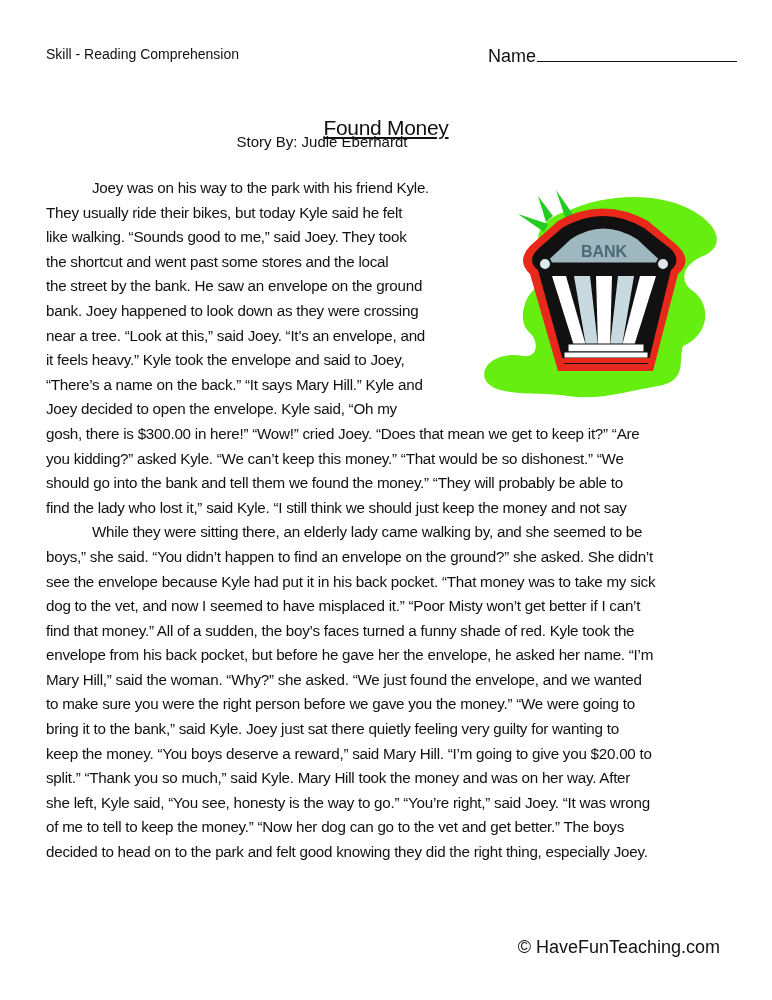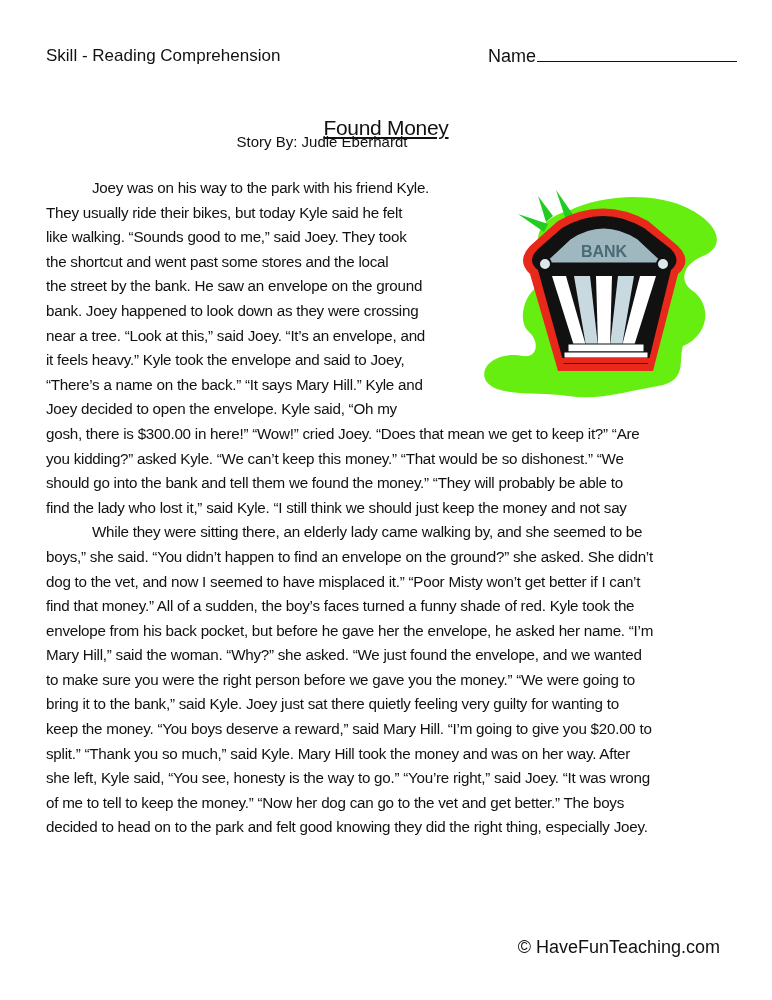--- a/index.html
+++ b/index.html
@@ -1,18 +1,18 @@
 <!DOCTYPE html>
 <html><head>
   <meta charset="utf-8">
   <style>
     html, body { margin: 0; padding: 0; background: #ffffff; }
     body { width: 772px; height: 1000px; position: relative; overflow: hidden;
            font-family: "Liberation Sans", "DejaVu Sans", sans-serif; color: #111; }
-    .header-left { position: absolute; left: 46px; top: 46px; font-size: 17px; }
+    .header-left { position: absolute; left: 46px; top: 46px; font-size: 14px; }
     .header-right { position: absolute; left: 488px; top: 46px; font-size: 18px; }
     .name-line { display: inline-block; width: 200px; border-bottom: 1px solid #111; height: 12px; vertical-align: baseline; margin-left: 1px; }
     .title { position: absolute; left: 0; width: 772px; top: 116px; text-align: center;
              font-size: 21px; font-weight: normal; text-decoration: underline; letter-spacing: -0.3px; }
     .byline { position: absolute; left: 0; width: 644px; top: 133px; text-align: center; font-size: 15px; }
     .story { position: absolute; left: 46px; top: 176px; width: 680px; font-size: 15.2px; line-height: 24.6px; letter-spacing: -0.25px; }
     .line { white-space: nowrap; height: 24.6px; }
     .indent { padding-left: 46px; }
     .bank-img { position: absolute; left: 478px; top: 186px; width: 250px; height: 222px; }
     .footer { position: absolute; right: 52px; top: 937px; font-size: 18px; }
@@ -72,20 +72,21 @@
       <div class="line">“There’s a name on the back.” “It says Mary Hill.” Kyle and</div>
       <div class="line">Joey decided to open the envelope. Kyle said, “Oh my</div>
       <div class="line">gosh, there is $300.00 in here!” “Wow!” cried Joey. “Does that mean we get to keep it?” “Are</div>
       <div class="line">you kidding?” asked Kyle. “We can’t keep this money.” “That would be so dishonest.” “We</div>
       <div class="line">should go into the bank and tell them we found the money.” “They will probably be able to</div>
       <div class="line">find the lady who lost it,” said Kyle. “I still think we should just keep the money and not say</div>
     </div>
     <div>
       <div class="line indent">While they were sitting there, an elderly lady came walking by, and she seemed to be</div>
       <div class="line">boys,” she said. “You didn’t happen to find an envelope on the ground?” she asked. She didn’t</div>
+      <div class="line">see the envelope because Kyle had put it in his back pocket. “That money was to take my sick</div>
       <div class="line">dog to the vet, and now I seemed to have misplaced it.” “Poor Misty won’t get better if I can’t</div>
       <div class="line">find that money.” All of a sudden, the boy’s faces turned a funny shade of red. Kyle took the</div>
       <div class="line">envelope from his back pocket, but before he gave her the envelope, he asked her name. “I’m</div>
       <div class="line">Mary Hill,” said the woman. “Why?” she asked. “We just found the envelope, and we wanted</div>
       <div class="line">to make sure you were the right person before we gave you the money.” “We were going to</div>
       <div class="line">bring it to the bank,” said Kyle. Joey just sat there quietly feeling very guilty for wanting to</div>
       <div class="line">keep the money. “You boys deserve a reward,” said Mary Hill. “I’m going to give you $20.00 to</div>
       <div class="line">split.” “Thank you so much,” said Kyle. Mary Hill took the money and was on her way. After</div>
       <div class="line">she left, Kyle said, “You see, honesty is the way to go.” “You’re right,” said Joey. “It was wrong</div>
       <div class="line">of me to tell to keep the money.” “Now her dog can go to the vet and get better.” The boys</div>

